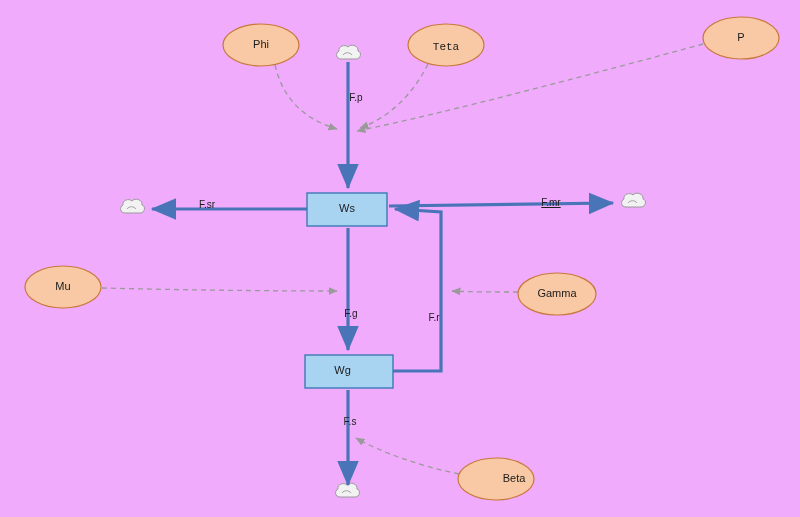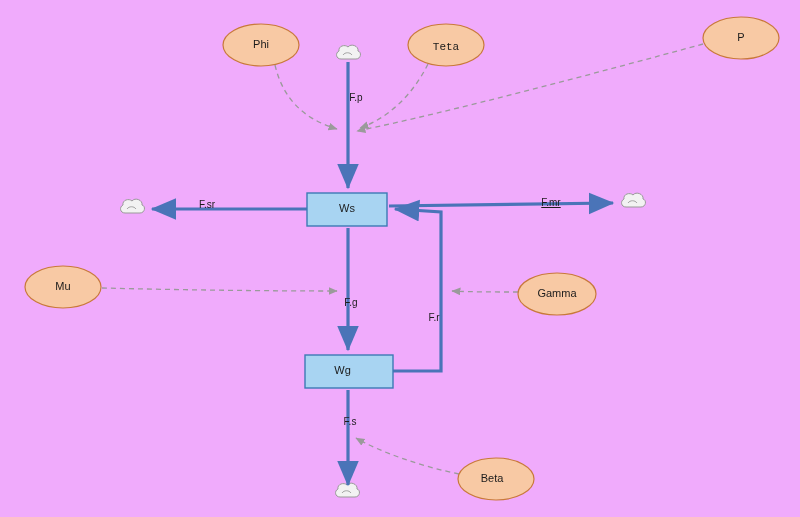--- a/index.html
+++ b/index.html
@@ -98,29 +98,29 @@
     <ellipse cx="63" cy="287" rx="38" ry="21" fill="#f8c9a4" stroke="#c8793a" stroke-width="1.2"></ellipse>
     <ellipse cx="557" cy="294" rx="39" ry="21" fill="#f8c9a4" stroke="#c8793a" stroke-width="1.2"></ellipse>
     <ellipse cx="496" cy="479" rx="38" ry="21" fill="#f8c9a4" stroke="#c8793a" stroke-width="1.2"></ellipse>
   </svg>
 
   <div class="node-ellipse-label" style="left:211px; top:38px; width:100px;">Phi</div>
   <div class="node-ellipse-label" style="left:396px; top:41px; width:100px;font-family:Liberation Mono, monospace;">Teta</div>
   <div class="node-ellipse-label" style="left:691px; top:31px; width:100px;">P</div>
   <div class="node-ellipse-label" style="left:13px; top:280px; width:100px;text-align:center;">Mu</div>
   <div class="node-ellipse-label" style="left:507px; top:287px; width:100px;">Gamma</div>
-  <div class="node-ellipse-label" style="left:442px; top:472px; width:100px;">Beta</div>
+  <div class="node-ellipse-label" style="left:464px; top:472px; width:100px;">Beta</div>
 
   <div class="node-box-label" style="left:307px; top:202px; width:80px;">Ws</div>
   <div class="node-box-label" style="left:305px; top:364px; width:75px;">Wg</div>
 
   <div class="flow-label" style="left:326px; top:92px; width:60px;">F.p</div>
   <div class="flow-label" style="left:177px; top:199px; width:60px;">F.sr</div>
   <div class="flow-label" style="left:521px; top:197px; width:60px;text-decoration:underline;">F.mr</div>
-  <div class="flow-label" style="left:321px; top:297px; width:60px;">F.g</div>
+  <div class="flow-label" style="left:321px; top:308px; width:60px;">F.g</div>
   <div class="flow-label" style="left:404px; top:312px; width:60px;">F.r</div>
   <div class="flow-label" style="left:320px; top:416px; width:60px;">F.s</div>
 
   <div class="hit" style="left:223px; top:24px; width:76px; height:42px;"></div>
   <div class="hit" style="left:408px; top:24px; width:76px; height:42px;"></div>
   <div class="hit" style="left:703px; top:17px; width:76px; height:42px;"></div>
   <div class="hit" style="left:25px; top:266px; width:76px; height:42px;"></div>
   <div class="hit" style="left:518px; top:273px; width:78px; height:42px;"></div>
   <div class="hit" style="left:458px; top:458px; width:76px; height:42px;"></div>
   <div class="hit" style="left:307px; top:193px; width:80px; height:33px;"></div>

